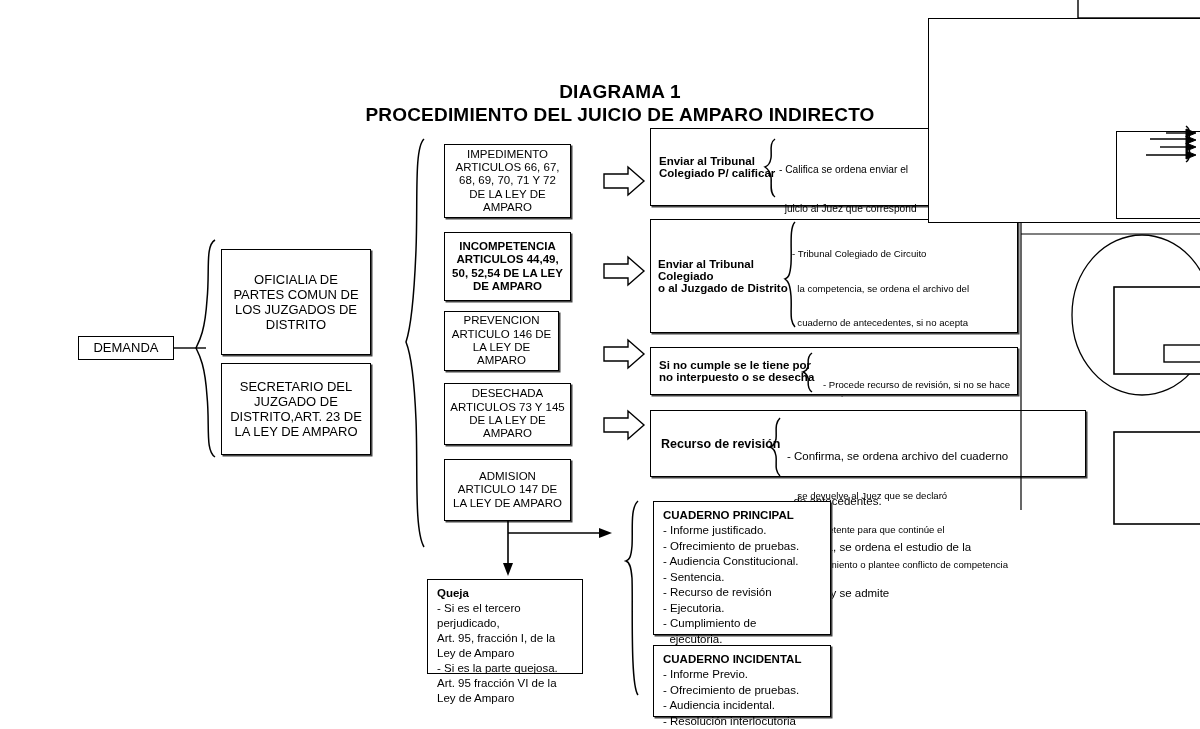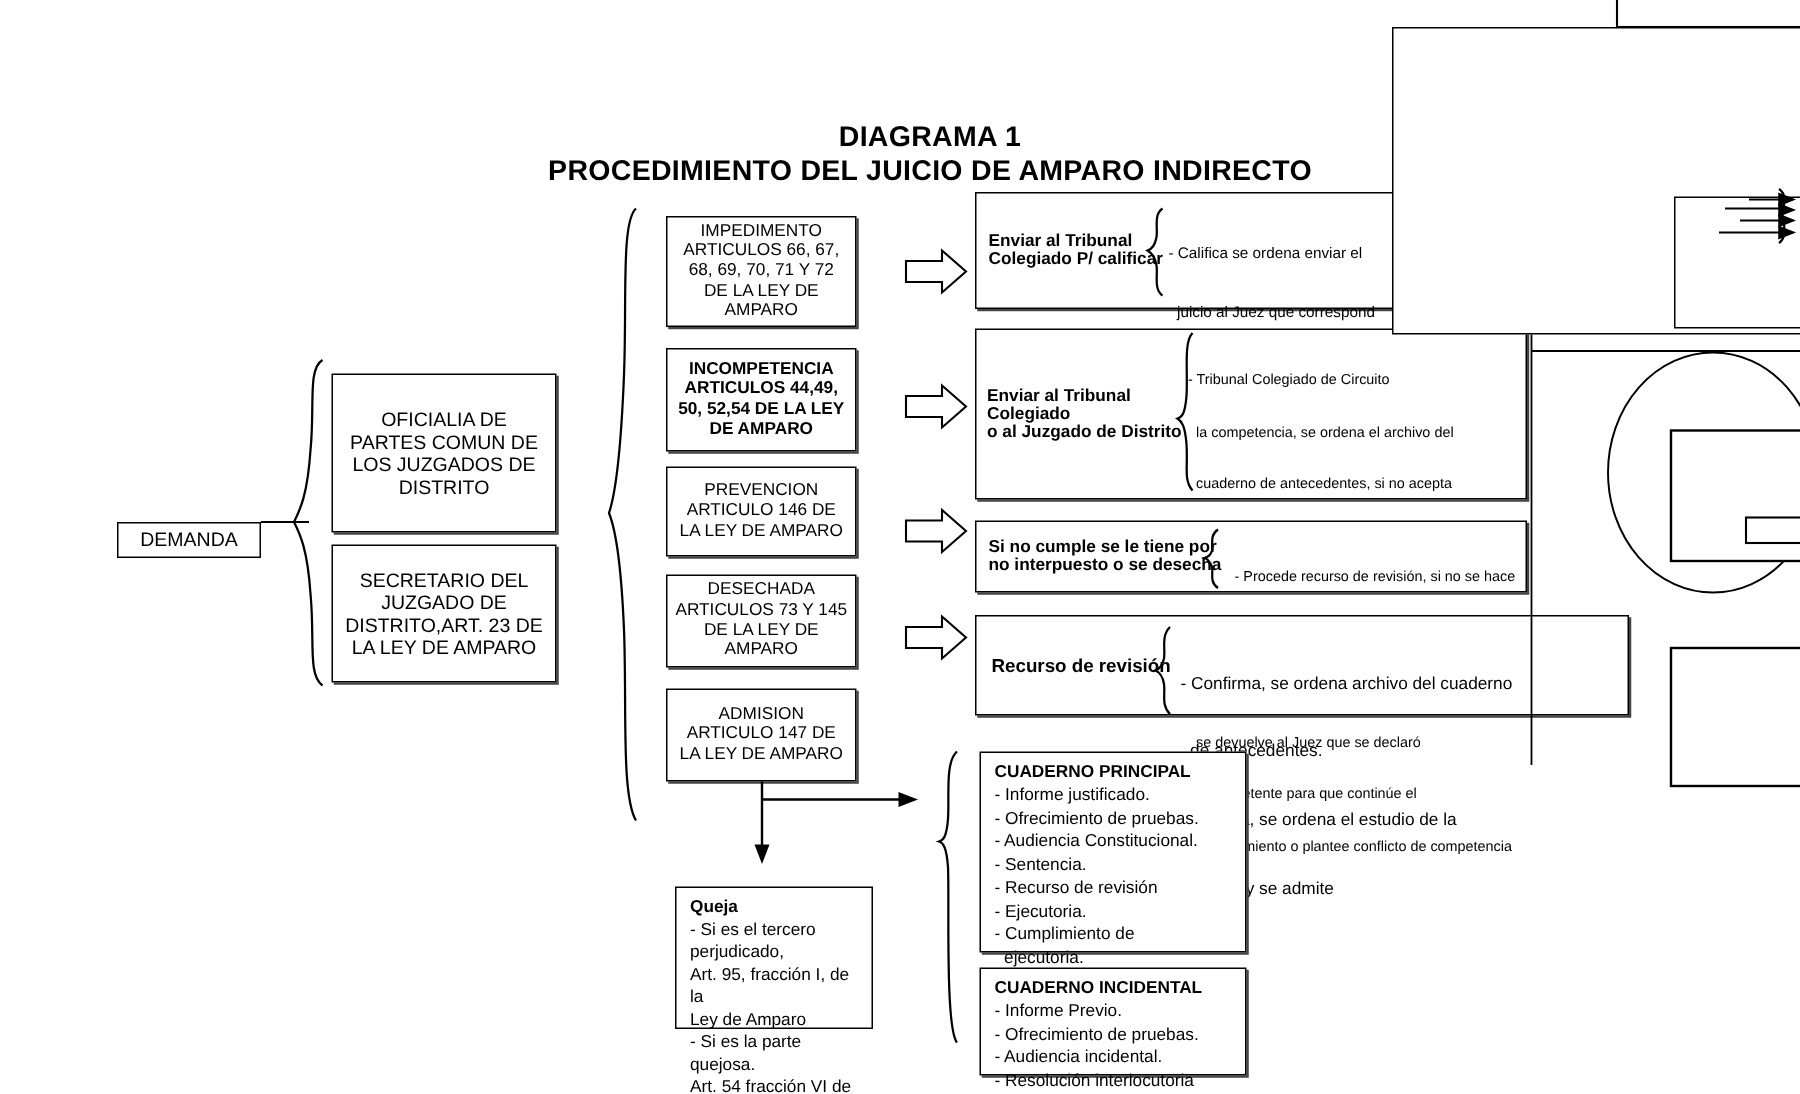--- a/index.html
+++ b/index.html
@@ -27,21 +27,20 @@
   .box{
     border:1.6px solid #000;
     background:#fff;
     box-sizing:border-box;
     box-shadow:1.5px 1.5px 0 0 #444;
   }
   .box-plain{
     border:1.3px solid #000;
     background:#fff;
     box-sizing:border-box;
-    margin-top:12px;
   }
 
   .ctr{
     display:flex;align-items:center;justify-content:center;
     text-align:center;
     line-height:1.16;
   }
 
   .fs13{font-size:13px;}
   .fs12{font-size:12.5px;}
@@ -93,21 +92,21 @@
   </div>
 
   <div class="abs box ctr fs11 pad" style="left:444px;top:144px;width:127px;height:74px;">
     <span>IMPEDIMENTO ARTICULOS 66, 67, 68, 69, 70, 71 Y 72 DE LA LEY DE AMPARO</span>
   </div>
 
   <div class="abs box ctr fs11 pad" style="left:444px;top:232px;width:127px;height:69px;font-weight:bold;">
     <span>INCOMPETENCIA ARTICULOS 44,49, 50, 52,54 DE LA LEY DE AMPARO</span>
   </div>
 
-  <div class="abs box ctr fs11 pad" style="left:444px;top:311px;width:127px;height:60px;">
+  <div class="abs box ctr fs11 pad" style="left:444px;top:311px;width:115px;height:60px;">
     <span>PREVENCION ARTICULO 146 DE LA LEY DE AMPARO</span>
   </div>
 
   <div class="abs box ctr fs11 pad" style="left:444px;top:383px;width:127px;height:62px;">
     <span>DESECHADA ARTICULOS 73 Y 145 DE LA LEY DE AMPARO</span>
   </div>
 
   <div class="abs box ctr fs11 pad" style="left:444px;top:459px;width:127px;height:62px;">
     <span>ADMISION ARTICULO 147 DE LA LEY DE AMPARO</span>
   </div>
@@ -170,28 +169,28 @@
       </div>
     </div>
     <div class="abs fs11" style="left:136px;top:7px;width:228px;line-height:1.33;white-space:pre;">
       <div>- Confirma, se ordena archivo del cuaderno</div>
       <div>  de antecedentes.</div>
       <div>- Revoca, se ordena el estudio de la</div>
       <div>  misma y se admite</div>
     </div>
   </div>
 
-  <div class="abs box-plain" style="left:450px;top:579px;width:132px;height:95px;">
+  <div class="abs box-plain" style="left:427px;top:579px;width:156px;height:95px;">
     <div class="listbox fs11" style="line-height:1.30;">
       <div class="hd">Queja</div>
       <div>- Si es el tercero perjudicado,</div>
       <div>Art. 95, fracción I, de la</div>
       <div>Ley de Amparo</div>
       <div>- Si es la parte quejosa.</div>
-      <div>Art. 54 fracción VI de la</div>
+      <div>Art. 95 fracción VI de la</div>
       <div>Ley de Amparo</div>
     </div>
   </div>
 
   <div class="abs box" style="left:653px;top:501px;width:178px;height:134px;">
     <div class="listbox fs11" style="line-height:1.345;">
       <div class="hd">CUADERNO PRINCIPAL</div>
       <div>- Informe justificado.</div>
       <div>- Ofrecimiento de pruebas.</div>
       <div>- Audiencia Constitucional.</div>

